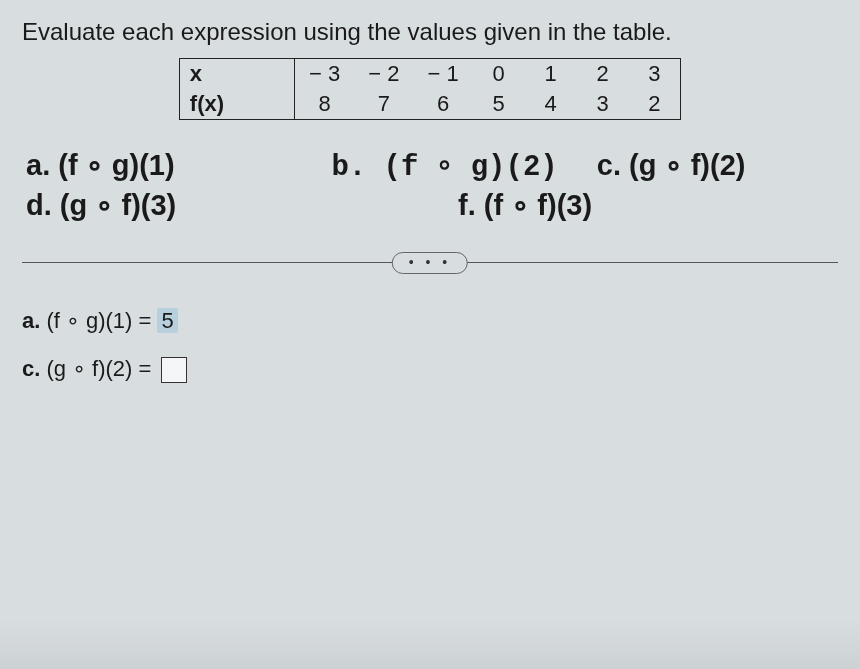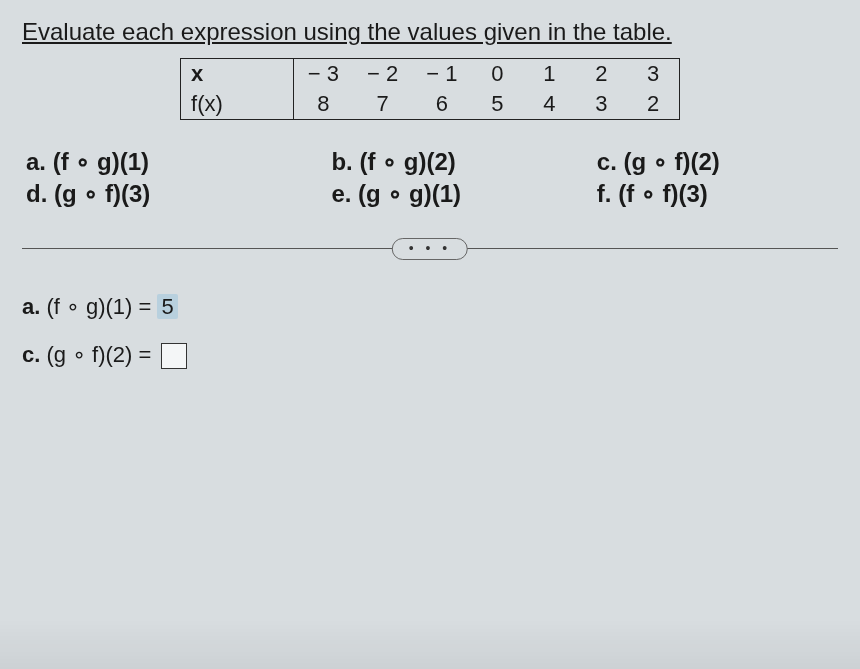--- a/index.html
+++ b/index.html
@@ -13,21 +13,20 @@
       background: #d8dde0;
       font-family: Arial, Helvetica, sans-serif;
       color: #1a1a1a;
       padding: 18px 22px;
       font-size: 21px;
     }
     .instruction {
       font-size: 24px;
       margin-bottom: 12px;
       font-weight: 400;
-      text-decoration: underline;
     }
     .table-wrap {
       display: flex;
       justify-content: center;
       margin-bottom: 28px;
     }
     table {
       border-collapse: collapse;
       font-size: 22px;
       border: 1.5px solid #222;
@@ -36,37 +35,37 @@
       padding: 2px 14px;
       text-align: center;
       min-width: 52px;
       white-space: nowrap;
     }
     table td:first-child {
       text-align: left;
       border-right: 1.5px solid #222;
       padding-right: 70px;
       padding-left: 10px;
-      font-weight: 400;
+      font-weight: 700;
     }
     .header-row td:first-child {
       font-weight: bold;
     }
     .questions-row {
       display: flex;
       justify-content: space-between;
       padding: 0 12px 0 4px;
       margin-bottom: 4px;
-      font-size: 24px;
+      font-size: 29px;
     }
     .col {
       flex: 1;
     }
     .col.left { flex: 1.2; }
-    .col.mid { flex: 1.2; text-align: left; padding-left: 40px;}
+    .col.mid { flex: 1.2; text-align: left; padding-left: 40px; font-family: Liberation Mono, monospace;}
     .col.right { flex: 1; text-align: left; padding-right: 8px;}
     .bold {
       font-weight: bold;
     }
     .divider-wrap {
       position: relative;
       margin: 30px 0 36px 0;
       height: 20px;
     }
     .divider-line {
@@ -155,21 +154,20 @@
     </table>
 </div>
 
 <div class="questions-row">
   <div class="col left"><span class="bold">a. (f ∘ g)(1)</span></div>
   <div class="col mid"><span class="bold">b. (f ∘ g)(2)</span></div>
   <div class="col right"><span class="bold">c. (g ∘ f)(2)</span></div>
 </div>
 <div class="questions-row">
   <div class="col left"><span class="bold">d. (g ∘ f)(3)</span></div>
-  <div class="col mid"><span class="bold">e. (g ∘ g)(1)</span></div>
   <div class="col right"><span class="bold">f. (f ∘ f)(3)</span></div>
 </div>
 
 <div class="divider-wrap">
   <hr class="divider-line">
   <div class="divider-pill">• • •</div>
 </div>
 
 <div class="answers">
   <div class="line">

